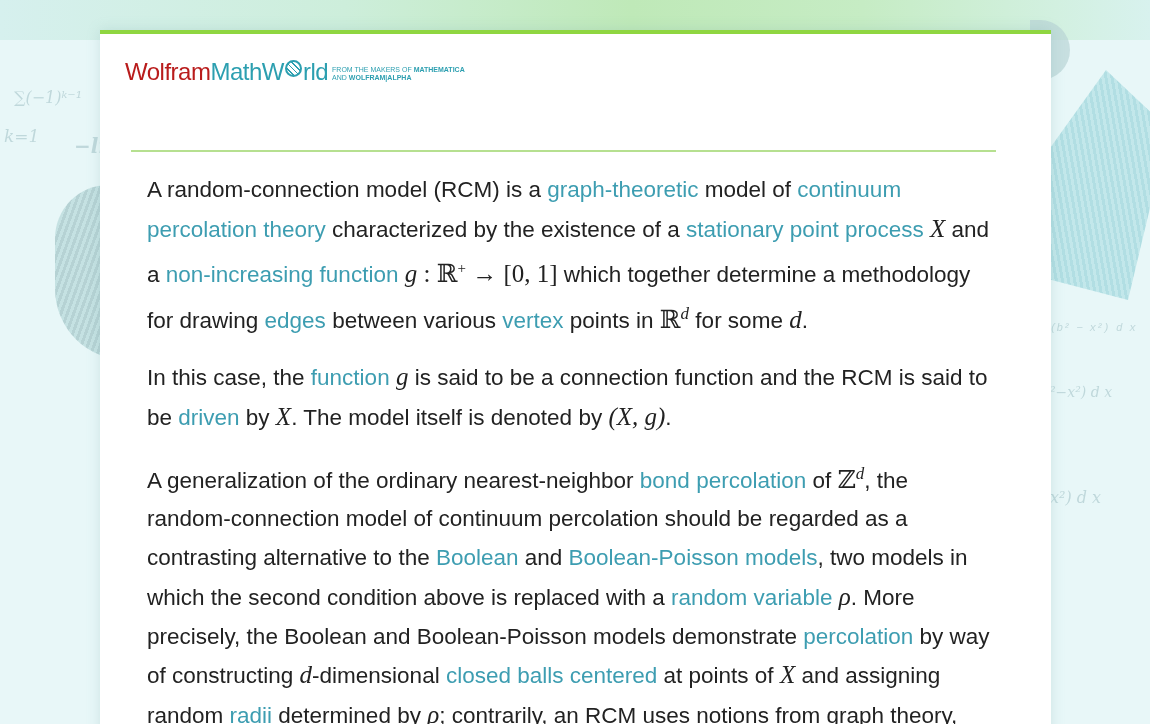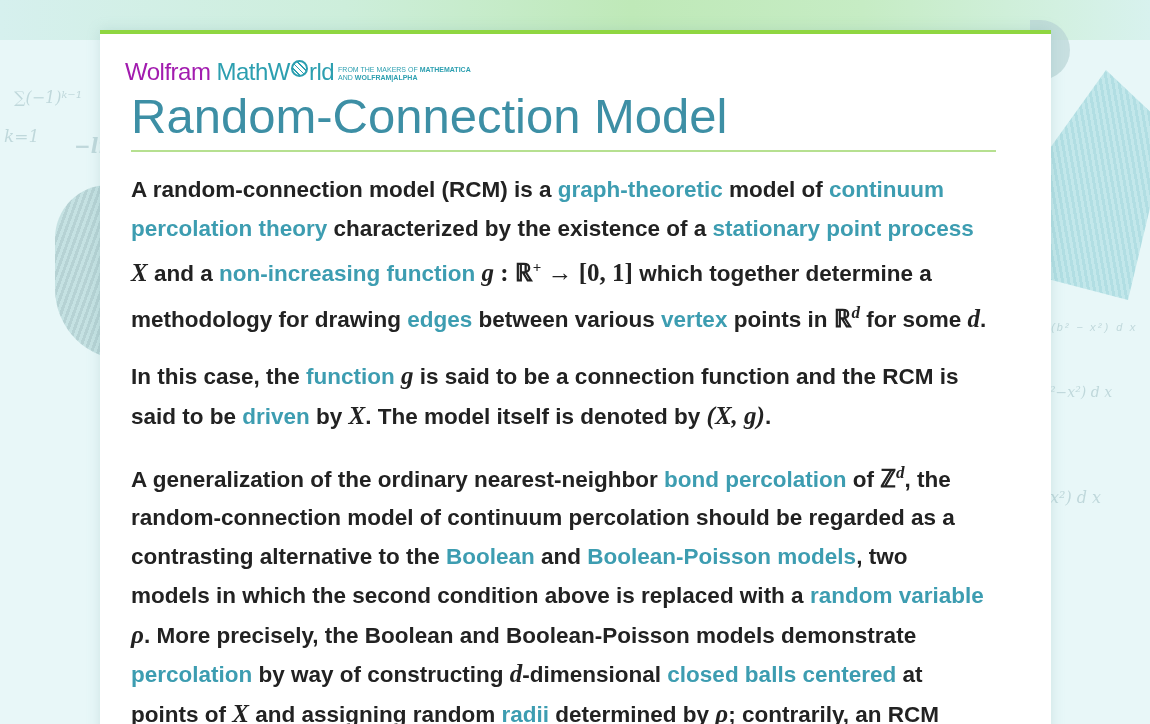--- a/index.html
+++ b/index.html
@@ -34,22 +34,22 @@
   }
   .card {
     position: absolute; left: 100px; top: 30px; width: 951px; height: 720px;
     background: #ffffff;
     border-top: 4px solid #8fd641;
     box-shadow: 0 0 12px rgba(120,170,170,0.25);
   }
   .logo {
     position: absolute; left: 25px; top: 24px; display: flex; align-items: flex-end;
   }
-  .logo-wolfram { font-size: 24px; color: #a21caf; letter-spacing: -0.5px; }
-  .logo-mathworld { font-size: 24px; color: #2c9fb0; margin-left: 6px; letter-spacing: -0.5px; }
+  .logo-wolfram { font-size: 24px; color: #b91c1c; letter-spacing: -0.5px; }
+  .logo-mathworld { font-size: 24px; color: #2c9fb0; letter-spacing: -0.5px; }
   .logo-globe {
     display: inline-block; width: 17px; height: 17px; border: 2.5px solid #2c9fb0;
     border-radius: 50%; box-sizing: border-box; margin: 0 1px 3px 1px; position: relative;
     background: repeating-linear-gradient(45deg, #2c9fb0 0 1px, transparent 1px 4px);
   }
   .logo-tag {
     font-size: 7px; line-height: 8px; color: #2c9fb0; margin-left: 4px; margin-bottom: 4px;
     text-transform: uppercase;
   }
   .logo-tag b { font-weight: bold; }
@@ -57,21 +57,21 @@
     position: absolute; left: 31px; top: 54px; margin: 0;
     font-size: 49px; font-weight: normal; color: #3d8fa5; letter-spacing: 0px;
   }
   .title-rule {
     position: absolute; left: 31px; top: 116px; width: 865px; height: 2px; background: #b6e090;
   }
   .content {
     position: absolute; left: 31px; top: 137px; width: 860px;
     font-size: 22.5px; line-height: 38.7px; color: #222;
   }
-  .content p { margin: 0 0 18px 0; font-weight: bold; }
+  .content p { margin: 0 0 18px 16px; }
   .content a { color: #3d9db1; text-decoration: none; }
   .m { font-family: "Liberation Serif", "DejaVu Serif", serif; font-style: italic; font-size: 25px; }
   .mr { font-family: "Liberation Serif", "DejaVu Serif", serif; font-size: 25px; }
   sup.m { font-size: 17px; }
 </style>
 </head>
 <body>
 
 <div class="bg-top"></div>
 <div class="bg-formula" style="left:14px;top:88px;font-size:16px;">∑(−1)ᵏ⁻¹</div>
@@ -89,21 +89,20 @@
 
   <a class="logo">
     <span class="logo-wolfram">Wolfram</span>
     <span class="logo-mathworld"><span>MathW</span><span class="logo-globe"></span><span>rld</span></span>
     <span class="logo-tag">
       <span>From the makers of </span><b>Mathematica</b><br>
       <span>and </span><b>Wolfram|Alpha</b>
     </span>
   </a>
 
-  <h1 class="title">Random-Connection Model</h1>
   <div class="title-rule"></div>
 
   <div class="content">
     <p><span>A random-connection model (RCM) is a </span><a>graph-theoretic</a><span> model of </span><a>continuum percolation theory</a><span> characterized by the existence of a </span><a>stationary point process</a> <span class="m">X</span><span> and a </span><a>non-increasing function</a> <span class="m">g</span><span class="mr"> : ℝ</span><sup class="mr" style="font-size:15px">+</sup><span class="mr"> → [0, 1]</span><span> which together determine a methodology for drawing </span><a>edges</a><span> between various </span><a>vertex</a><span> points in </span><span class="mr">ℝ</span><sup class="m">d</sup><span> for some </span><span class="m">d</span><span>.</span></p>
 
     <p><span>In this case, the </span><a>function</a> <span class="m">g</span><span> is said to be a connection function and the RCM is said to be </span><a>driven</a><span> by </span><span class="m">X</span><span>. The model itself is denoted by </span><span class="m">(X, g)</span><span>.</span></p>
 
     <p><span>A generalization of the ordinary nearest-neighbor </span><a>bond percolation</a><span> of </span><span class="mr">ℤ</span><sup class="m">d</sup><span>, the random-connection model of continuum percolation should be regarded as a contrasting alternative to the </span><a>Boolean</a><span> and </span><a>Boolean-Poisson models</a><span>, two models in which the second condition above is replaced with a </span><a>random variable</a> <span class="m">ρ</span><span>. More precisely, the Boolean and Boolean-Poisson models demonstrate </span><a>percolation</a><span> by way of constructing </span><span class="m">d</span><span>-dimensional </span><a>closed balls centered</a><span> at points of </span><span class="m">X</span><span> and assigning random </span><a>radii</a><span> determined by </span><span class="m">ρ</span><span>; contrarily, an RCM uses notions from graph theory, viewing points from </span></p>
   </div>
 </div>

